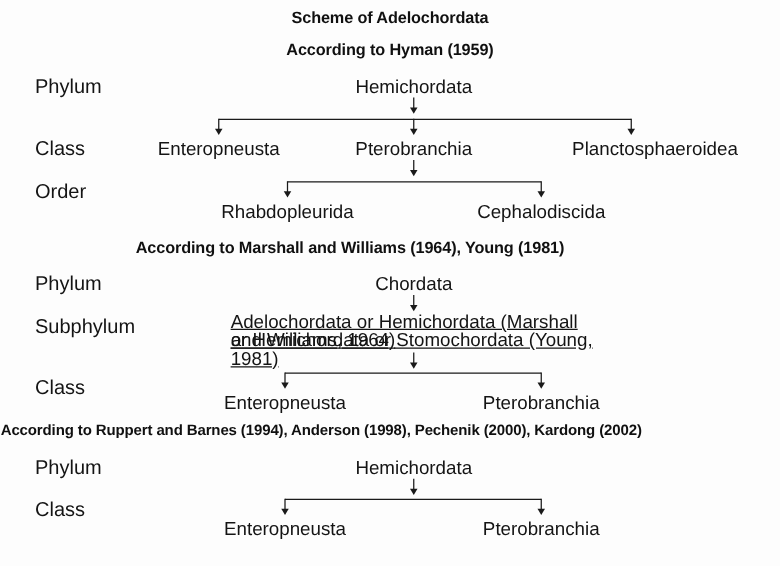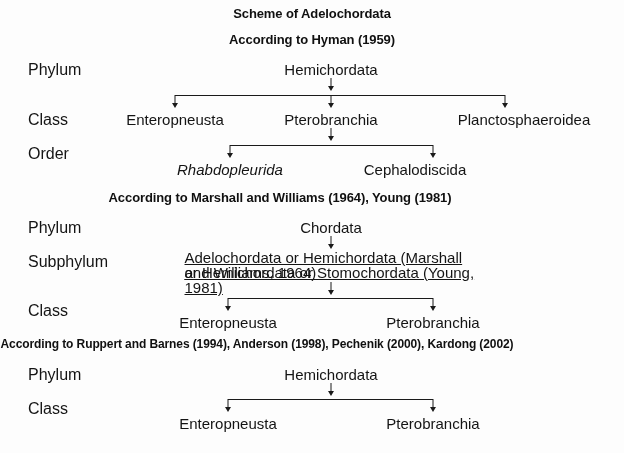--- a/index.html
+++ b/index.html
@@ -118,22 +118,22 @@
   <div class="hbar" style="left:230px;top:145px;width:203px;"></div>
   <div class="downarrow" style="left:230px;top:145px;height:14px;">
     <div class="stem" style="height:9px;"></div>
     <div class="head" style="top:8px;"></div>
   </div>
   <div class="downarrow" style="left:433px;top:145px;height:14px;">
     <div class="stem" style="height:9px;"></div>
     <div class="head" style="top:8px;"></div>
   </div>
 
-  <div class="node" style="left:230px;top:161px;font-style:italic;">Rhabdopleurida</div>
-  <div class="node" style="left:415px;top:161px;">Cephalodiscida</div>
+  <div class="node" style="left:230px;top:161px;">Rhabdopleurida</div>
+  <div class="node" style="left:433px;top:161px;">Cephalodiscida</div>
 
   <div class="heading" style="left:0;top:190px;width:560px;">According to Marshall and Williams (1964), Young (1981)</div>
 
   <div class="rowlabel" style="left:28px;top:219px;">Phylum</div>
   <div class="rowlabel" style="left:28px;top:253px;">Subphylum</div>
   <div class="rowlabel" style="left:28px;top:302px;">Class</div>
 
   <div class="node" style="left:331px;top:219px;">Chordata</div>
 
   <div class="downarrow" style="left:331px;top:236px;height:14px;">

